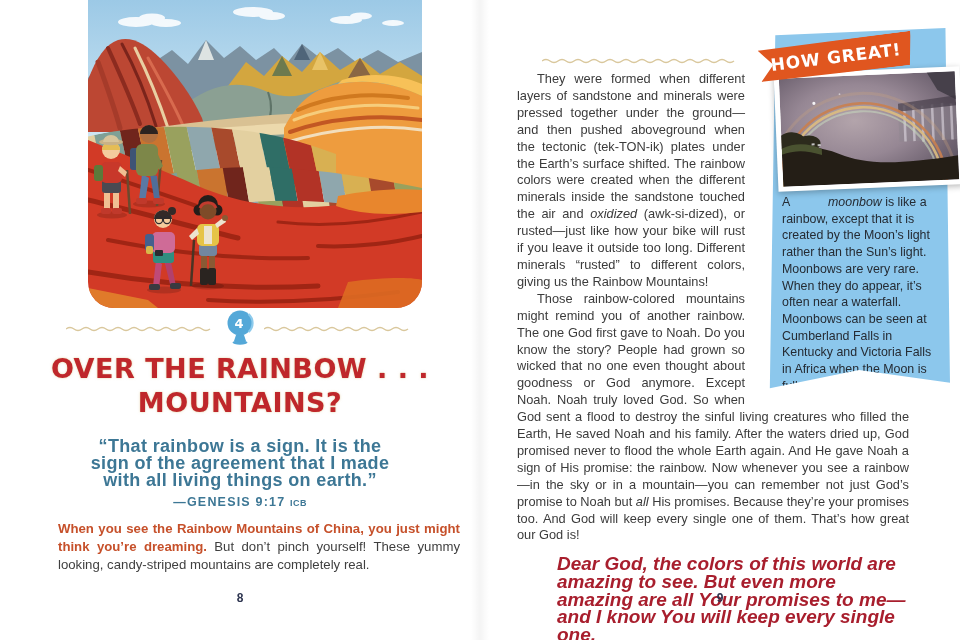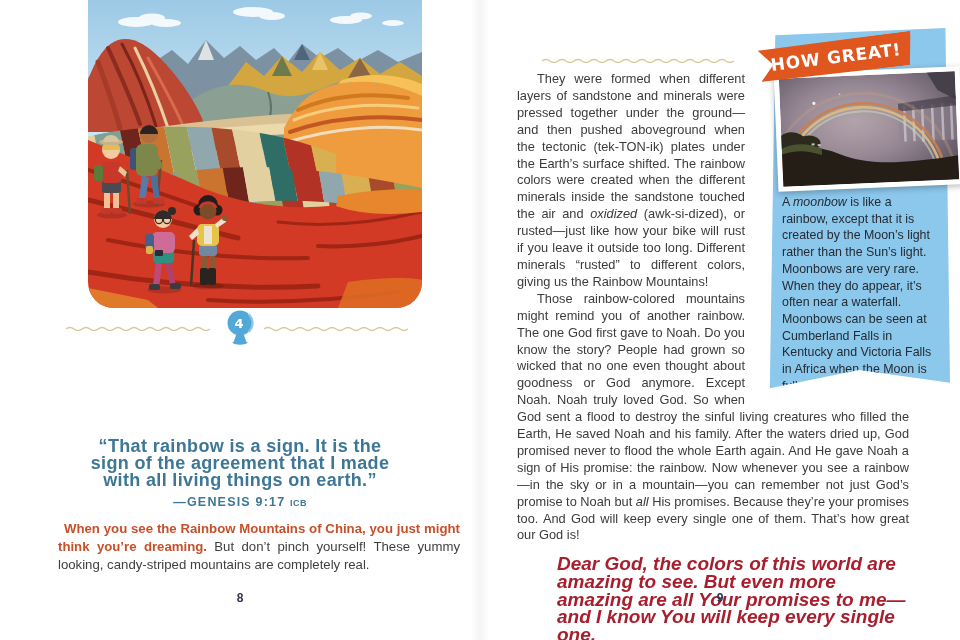--- a/index.html
+++ b/index.html
@@ -21,38 +21,38 @@
          font-family:"DejaVu Sans",sans-serif;font-weight:800;font-size:27px;line-height:34px;
          color:#bf272b;letter-spacing:.5px;
          text-shadow:0 0 1px rgba(222,201,150,.95),0 0 3px rgba(222,201,150,.55);}
   .verse{position:absolute;top:438px;left:40px;width:400px;text-align:center;white-space:pre-line;
          font-weight:700;font-size:18px;line-height:17px;color:#3d7795;letter-spacing:.35px;}
   .verse-ref{position:absolute;top:495px;left:0;width:480px;text-align:center;color:#3d7795;
              font-weight:700;font-size:12.5px;letter-spacing:1.2px;}
   .verse-ref .icb{font-size:9px;letter-spacing:.4px;}
   .intro{position:absolute;top:520px;left:58px;width:402px;margin:0;text-align:justify;
          font-size:13.2px;line-height:17.8px;color:#3f3f3f;}
-  .intro-lead{color:#c6502a;font-weight:700;margin-left:6px;}
+  .intro-lead{color:#c6502a;font-weight:700;}
   .pagenum{position:absolute;top:591px;left:0;width:100%;text-align:center;
            font-weight:700;font-size:12px;color:#2e3550;}
 
   
   .rp-squiggle{position:absolute;top:57px;left:62px;}
   .body-text{position:absolute;top:71px;left:37px;width:392px;
              font-size:12.8px;line-height:16.9px;color:#3b3b3b;text-align:justify;z-index:0;}
   .sidebar-spacer{float:right;width:156px;height:322px;margin-left:8px;}
   .bp{margin:0;text-indent:20px;}
   .bp i{font-style:italic;}
   .prayer{margin:11px 0 0 40px;font-weight:700;font-style:italic;
           font-size:19px;line-height:17.6px;color:#a81e2d;text-align:left;text-indent:0;}
   .blue-panel{position:absolute;left:288px;top:28px;width:182px;height:362px;background:#8cc7ec;
               clip-path:polygon(4% 2%,97.5% 0%,100% 98%,50% 94.5%,1% 99.5%);z-index:1;}
   .panel-text{position:absolute;top:166px;left:14px;width:154px;
               font-size:12.4px;line-height:16.7px;color:#252b33;}
-  .panel-text i{font-style:italic;}
+  .panel-text i{font-style:italic;margin-left:35px;}
   .photo{position:absolute;left:296px;top:70px;width:186px;height:118px;background:#ffffff;
          padding:5px;box-sizing:border-box;transform:rotate(-2.4deg);
          box-shadow:0 2px 6px rgba(0,0,0,.28);z-index:2;}
   .banner{position:absolute;left:279px;top:40px;width:154px;height:34px;background:#e0561f;
           transform:rotate(-7deg);z-index:3;display:flex;align-items:center;justify-content:center;
           clip-path:polygon(0 4%,100% 0,97% 100%,0 96%,9% 50%);}
   .banner span{color:#ffffff;font-family:"DejaVu Sans",sans-serif;font-weight:800;
                font-size:17px;letter-spacing:.8px;}
 </style>
 </head>
@@ -266,20 +266,24 @@
         <ellipse cx="15" cy="33.5" rx="7.5" ry="2.2" fill="#54a8d8"></ellipse>
         <circle cx="15" cy="14" r="12.5" fill="#54a8d8"></circle>
         <path d="M23.5,5 A12,12 0 0 1 23.5,23" stroke="#8ccaec" stroke-width="2.2" fill="none"></path>
         <text x="14" y="19" text-anchor="middle" font-family="DejaVu Sans, sans-serif" font-size="13" font-weight="bold" fill="#ffffff">4</text>
       </svg>
       <svg class="squiggle" width="150" height="8" viewBox="0 0 150 8">
         <path d="M0 4 q4 -3 8 0 t8 0 t8 0 t8 0 t8 0 t8 0 t8 0 t8 0 t8 0 t8 0 t8 0 t8 0 t8 0 t8 0 t8 0 t8 0 t8 0 t8 0" stroke="#d9c79c" stroke-width="1.4" fill="none"></path>
       </svg>
     </div>
 
+    <h1 class="title">
+      <span>OVER THE RAINBOW . . .</span><br>
+      <span>MOUNTAINS?</span>
+    </h1>
 
     <div class="verse">“That rainbow is a sign. It is the
 sign of the agreement that I made
 with all living things on earth.”</div>
 
     <div class="verse-ref">
       <span>—GENESIS 9:17</span>
       <span class="icb">ICB</span>
     </div>
 

